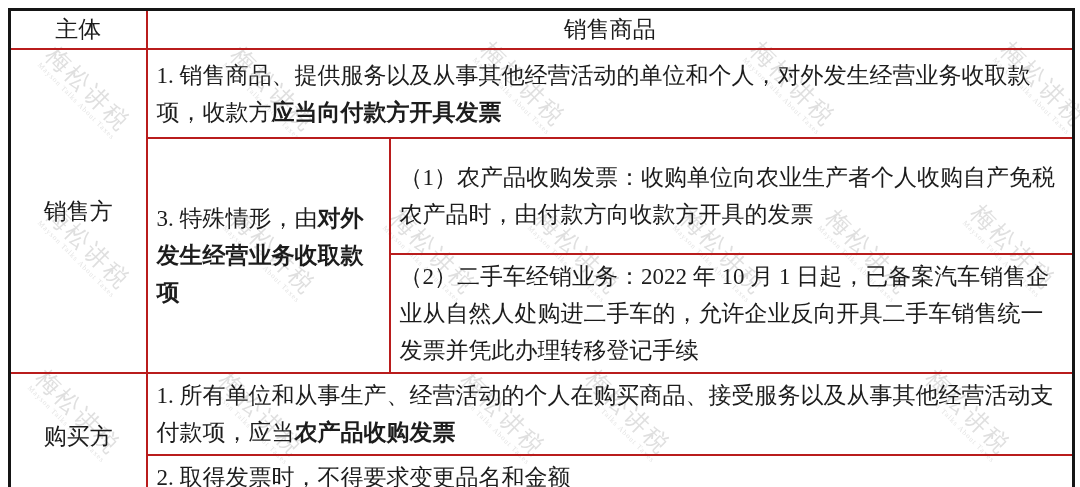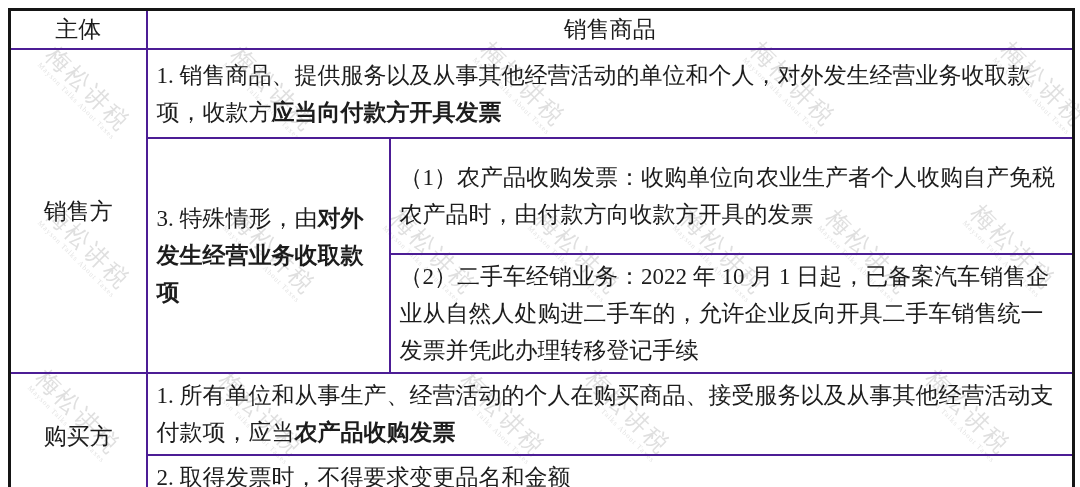--- a/index.html
+++ b/index.html
@@ -54,21 +54,21 @@
     left: 8px;
     top: 8px;
     width: 1064px;
     height: 471px;
     z-index: 2;
     border-collapse: collapse;
     table-layout: fixed;
     background: transparent;
   }
   table.reg-table td {
-    border: 2px solid #4c1d95;
+    border: 2px solid #b91c1c;
     font-size: 23px;
     line-height: 37px;
     vertical-align: middle;
     overflow: hidden;
   }
   table.reg-table {
     border: 3px solid #151515;
   }
   td.center-cell {
     text-align: center;

